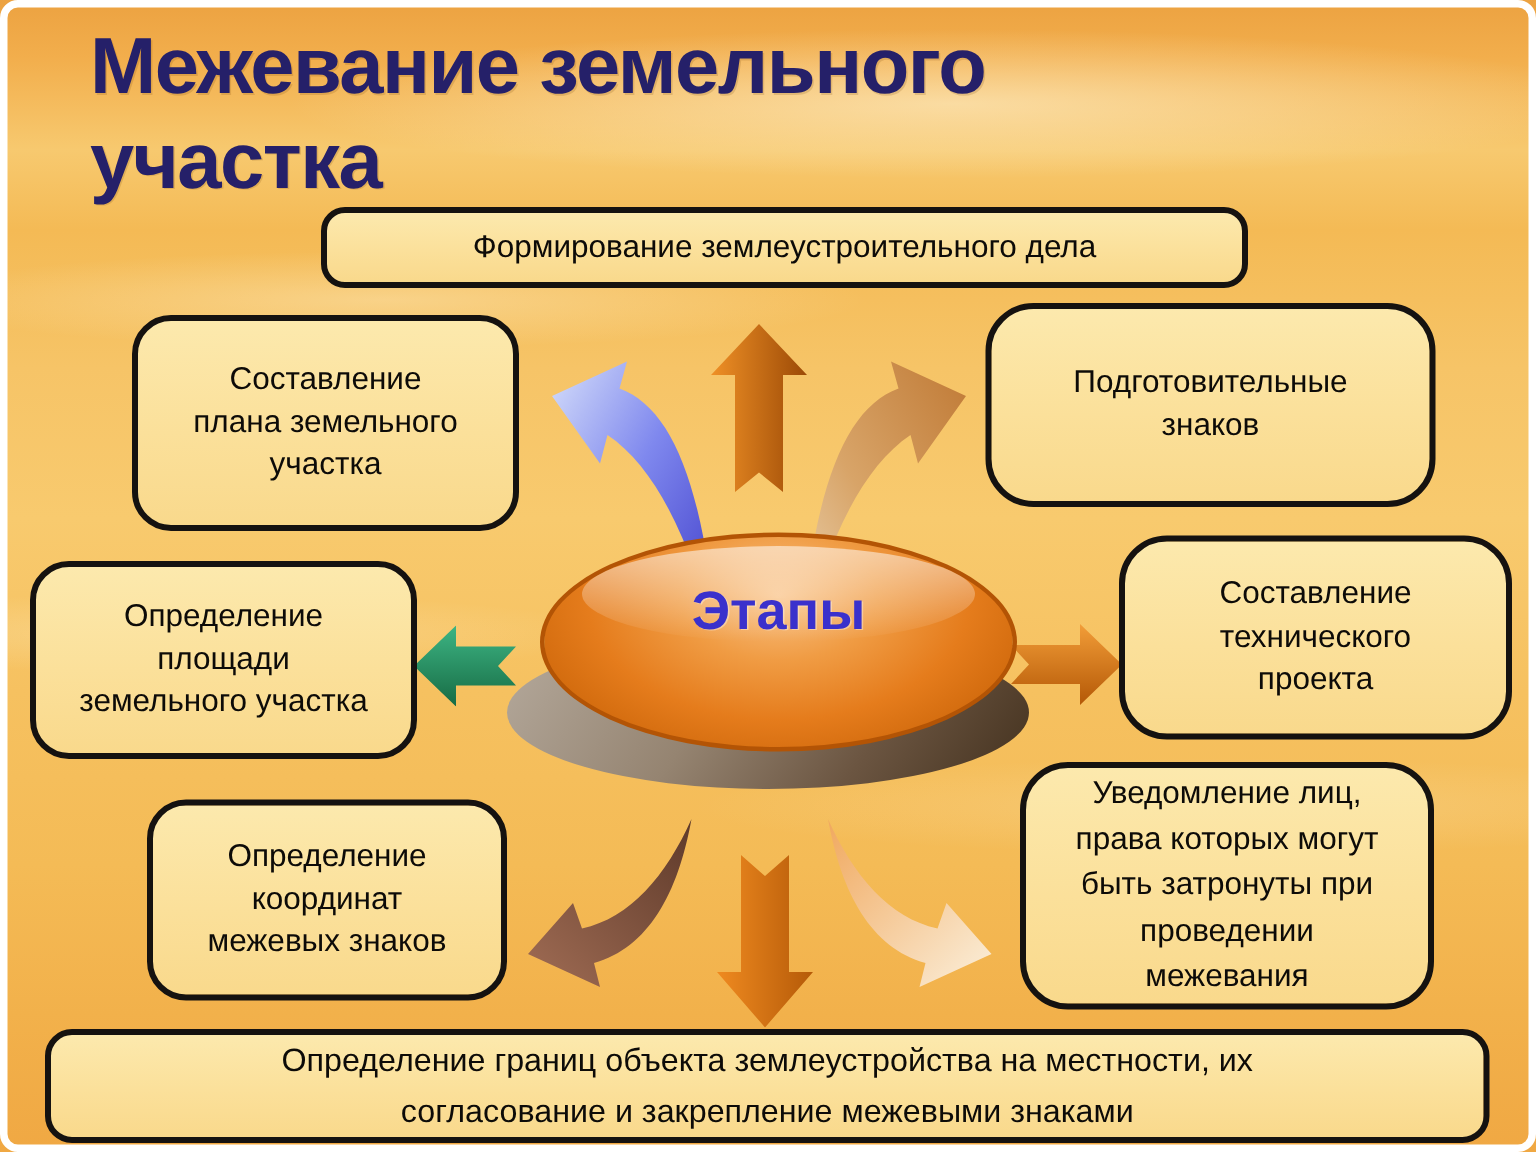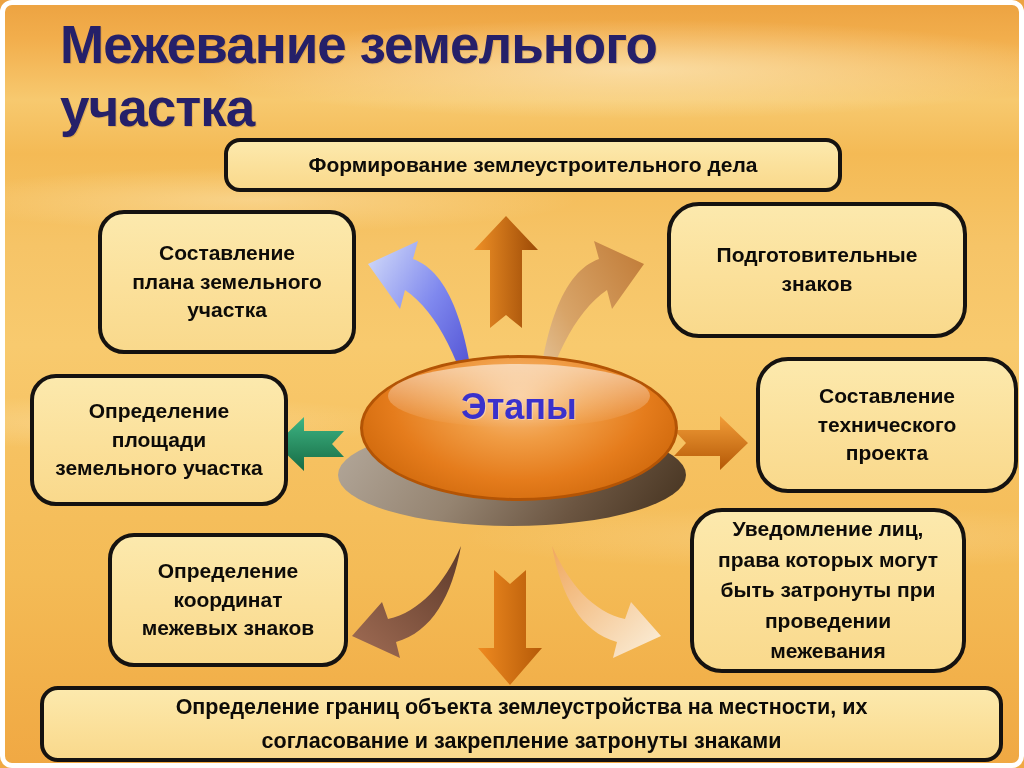--- a/index.html
+++ b/index.html
@@ -20,22 +20,22 @@
     position:absolute;left:60px;top:14px;width:780px;z-index:5;
     font-size:53px;font-weight:bold;letter-spacing:-1px;line-height:1.18;
     color:#252069;white-space:pre-line;
     text-shadow:1px 1px 0 rgba(120,70,10,0.18);
   }
   .box{
     position:absolute;z-index:10;box-sizing:border-box;
     background:linear-gradient(180deg,#fce9ad 0%,#fbe09a 55%,#f9d98c 100%);
     border:4px solid #151210;border-radius:26px;
     display:flex;align-items:center;justify-content:center;text-align:center;
-    color:#0d0b08;font-weight:bold;font-size:21px;line-height:1.38;
-    white-space:pre-line;padding:12px 10px;margin-left:10px;
+    color:#0d0b08;font-weight:normal;font-size:21px;line-height:1.38;
+    white-space:pre-line;padding:12px 10px;
   }
   .ar{position:absolute;z-index:4;}
   .hub-shadow{
     position:absolute;left:338px;top:424px;width:348px;height:102px;z-index:6;
     border-radius:50%;
     background:linear-gradient(125deg,#b5aa9d 0%,#958471 40%,#6b5541 70%,#42301d 100%);
   }
   .hub-top{
     position:absolute;left:360px;top:355px;width:318px;height:146px;z-index:7;
     border-radius:50%;
@@ -173,16 +173,16 @@
 проекта</div>
   <div class="box b-ll">Определение
 координат
 межевых знаков</div>
   <div class="box b-rl">Уведомление лиц,
 права которых могут
 быть затронуты при
 проведении
 межевания</div>
   <div class="box b-bottom">Определение границ объекта землеустройства на местности, их
-согласование и закрепление затронуты знаками</div>
+согласование и закрепление межевыми знаками</div>
 
   <div class="frame"></div>
 </div>
 
 </body></html>

